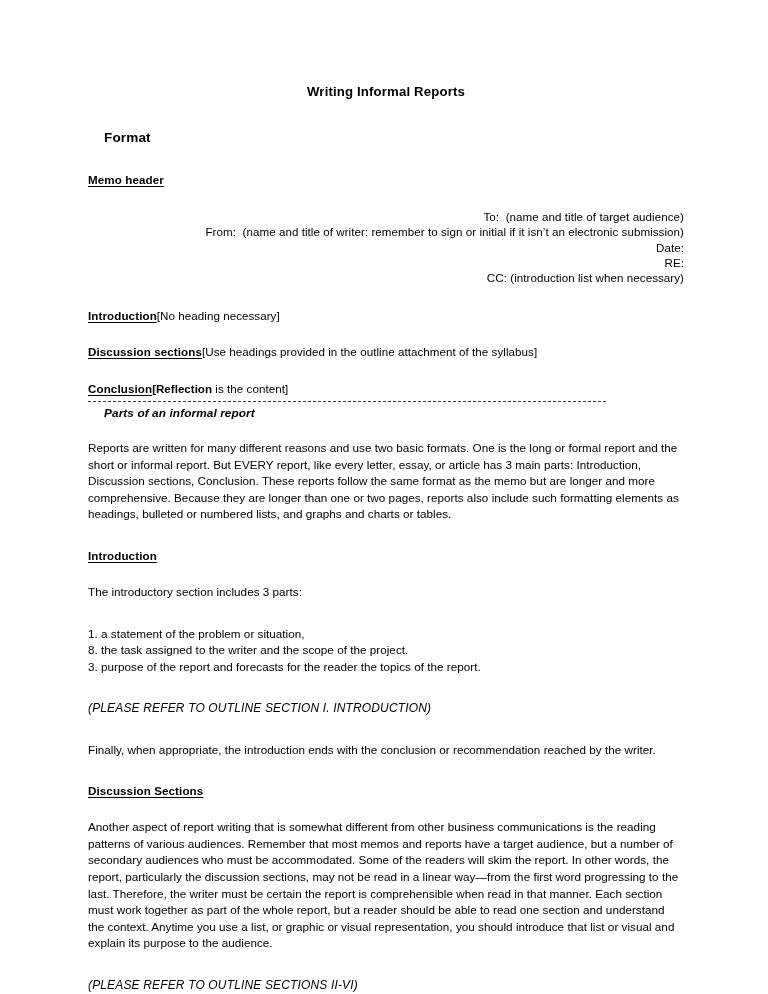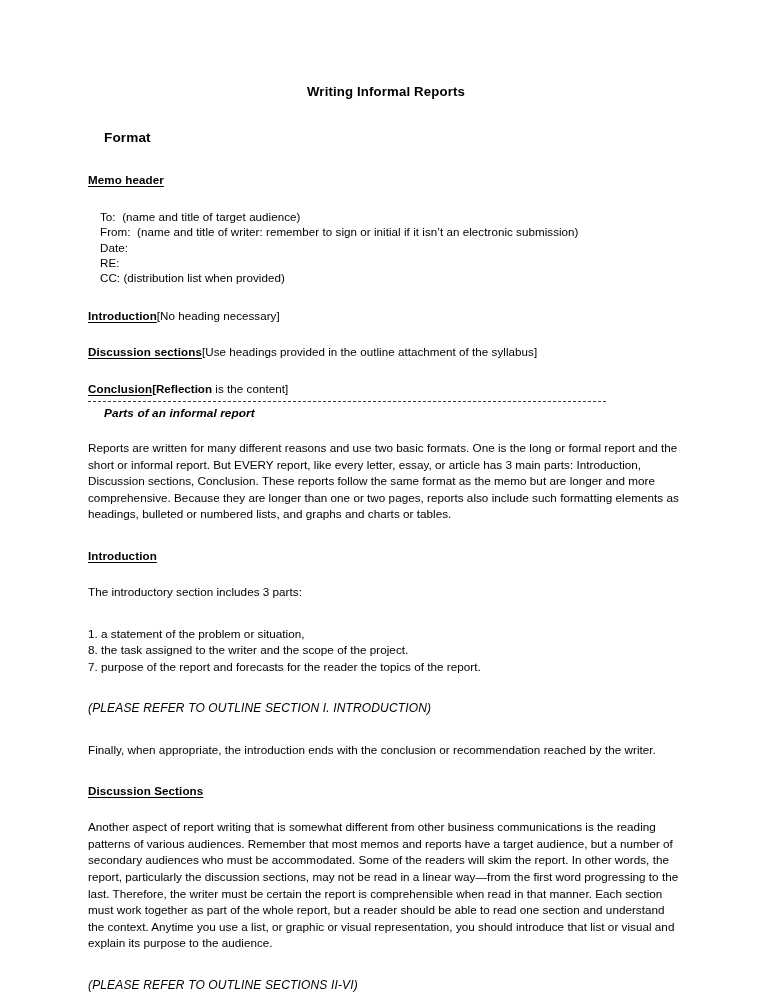--- a/index.html
+++ b/index.html
@@ -62,21 +62,22 @@
   .heading-line .tail {
     font-weight: normal;
     text-decoration: none;
     letter-spacing: 0.05px;
   }
   .heading-line .tail-bold {
     font-weight: bold;
     text-decoration: none;
   }
   .memo-header-block {
-    margin: 0 0 22px 12px;
+    margin: 0 0 22px 4px;
+    text-align: right;
   }
   .memo-line {
     font-size: 11.6px;
     line-height: 1.33;
     letter-spacing: 0.05px;
     white-space: pre-wrap;
   }
   .sep-dashed {
     width: 518px;
     height: 0;
@@ -133,21 +134,21 @@
 
     <div class="heading-line">
       <span class="h-underline">Memo header</span>
     </div>
 
     <div class="memo-header-block">
       <div class="memo-line">To:  (name and title of target audience)</div>
       <div class="memo-line">From:  (name and title of writer: remember to sign or initial if it isn’t an electronic submission)</div>
       <div class="memo-line">Date:</div>
       <div class="memo-line">RE:</div>
-      <div class="memo-line">CC: (distribution list when provided)</div>
+      <div class="memo-line">CC: (introduction list when necessary)</div>
     </div>
 
     <div class="heading-line">
       <span class="h-underline">Introduction</span><span class="tail">[No heading necessary]</span>
     </div>
 
     <div class="heading-line">
       <span class="h-underline">Discussion sections</span><span class="tail">[Use headings provided in the outline attachment of the syllabus]</span>
     </div>
 
@@ -163,21 +164,21 @@
 
     <div class="section-head">
       <span class="h-underline">Introduction</span>
     </div>
 
     <p class="body">The introductory section includes 3 parts:</p>
 
     <div class="list-block">
       <div class="list-item">1. a statement of the problem or situation,</div>
       <div class="list-item">8. the task assigned to the writer and the scope of the project.</div>
-      <div class="list-item">7. purpose of the report and forecasts for the reader the topics of the report.</div>
+      <div class="list-item">3. purpose of the report and forecasts for the reader the topics of the report.</div>
     </div>
 
     <div class="note-italic">(PLEASE REFER TO OUTLINE SECTION I. INTRODUCTION)</div>
 
     <p class="body gap-lg">Finally, when appropriate, the introduction ends with the conclusion or recommendation reached by the writer.</p>
 
     <div class="section-head">
       <span class="h-underline">Discussion Sections</span>
     </div>
 

